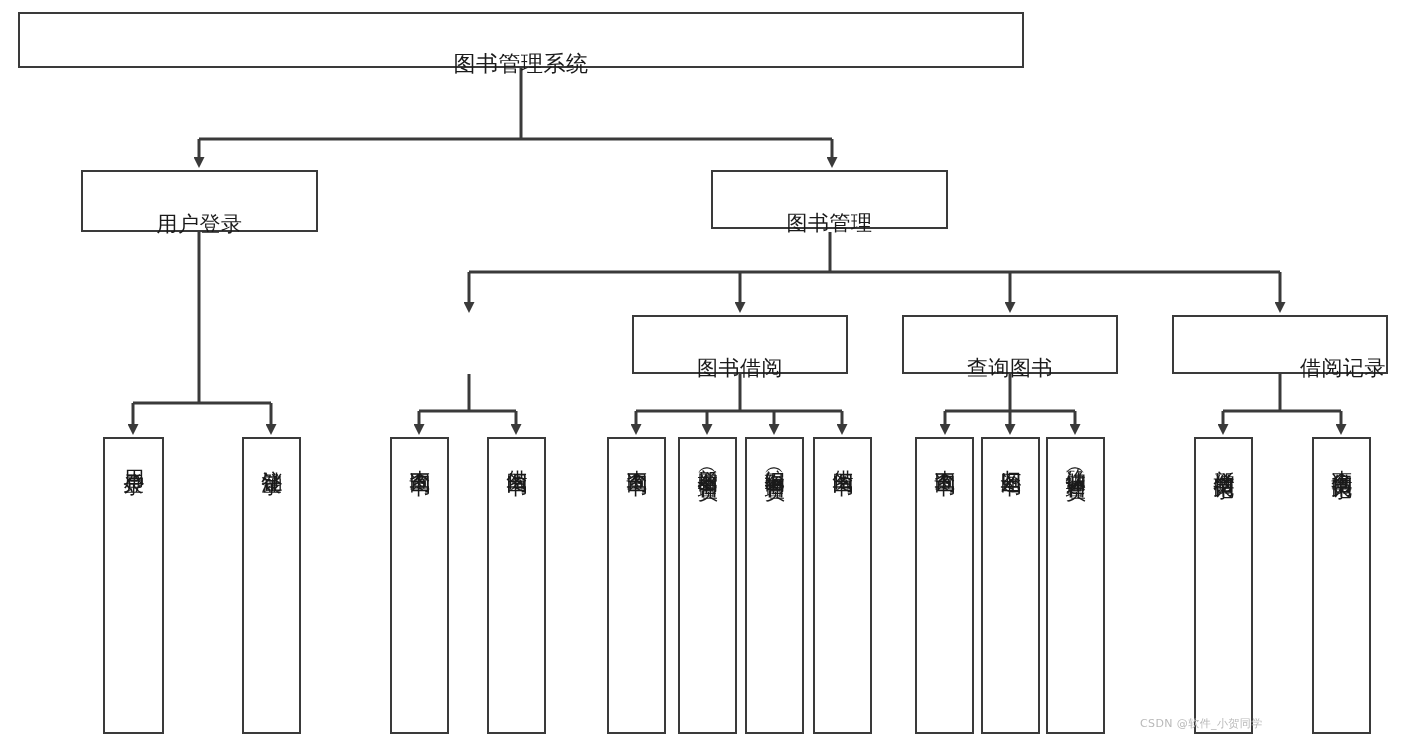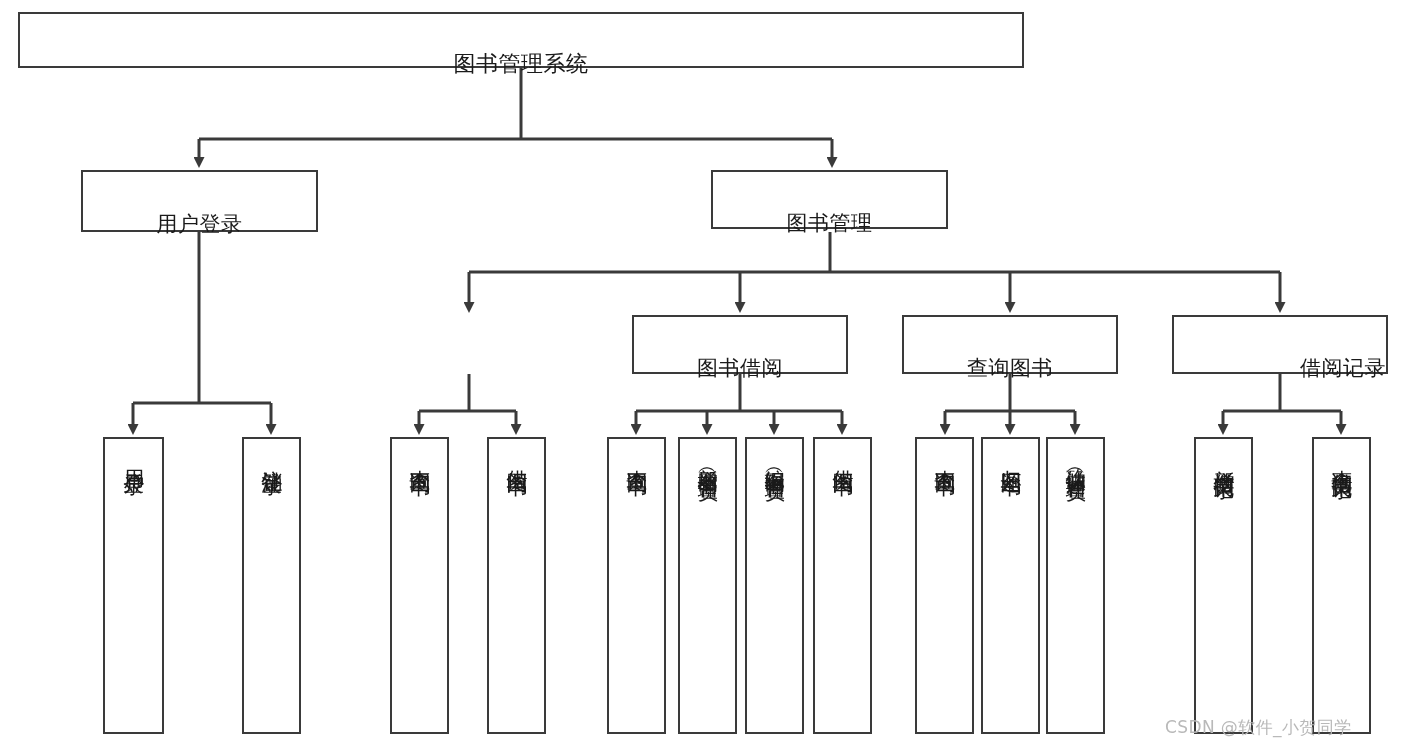--- a/index.html
+++ b/index.html
@@ -63,23 +63,23 @@
     font-size: 21px;
     line-height: 1.18;
     letter-spacing: 2px;
     white-space: nowrap;
   }
   .node.vert.tall .label {
     font-size: 20px;
   }
   #watermark {
     position: absolute;
-    left: 1165px;
+    left: 1140px;
     top: 716px;
-    font-size: 17px;
+    font-size: 11px;
     color: #b9b9b9;
     white-space: nowrap;
     z-index: 5;
     letter-spacing: 0.4px;
   }
 </style>
 </head>
 <body>
 
 <div id="canvas">

